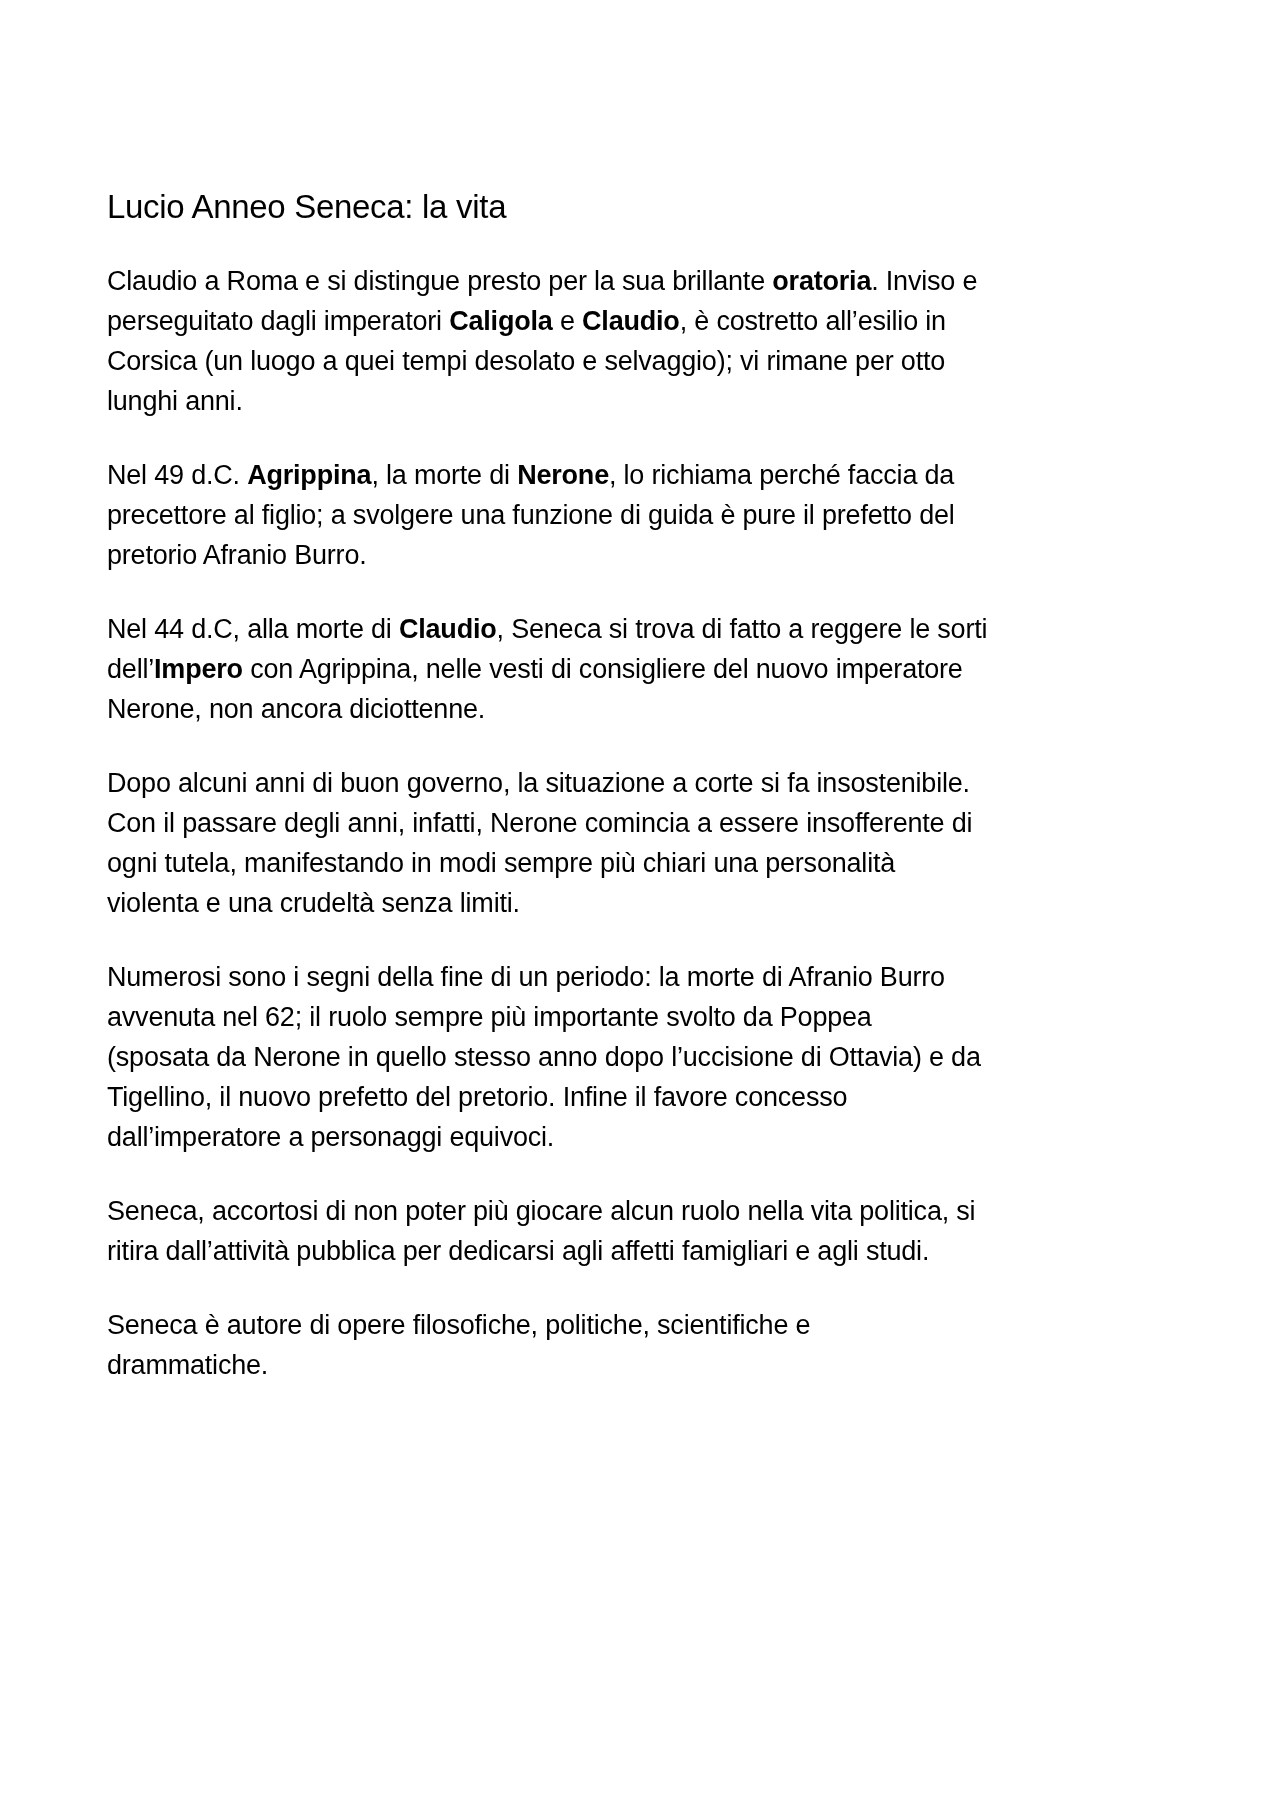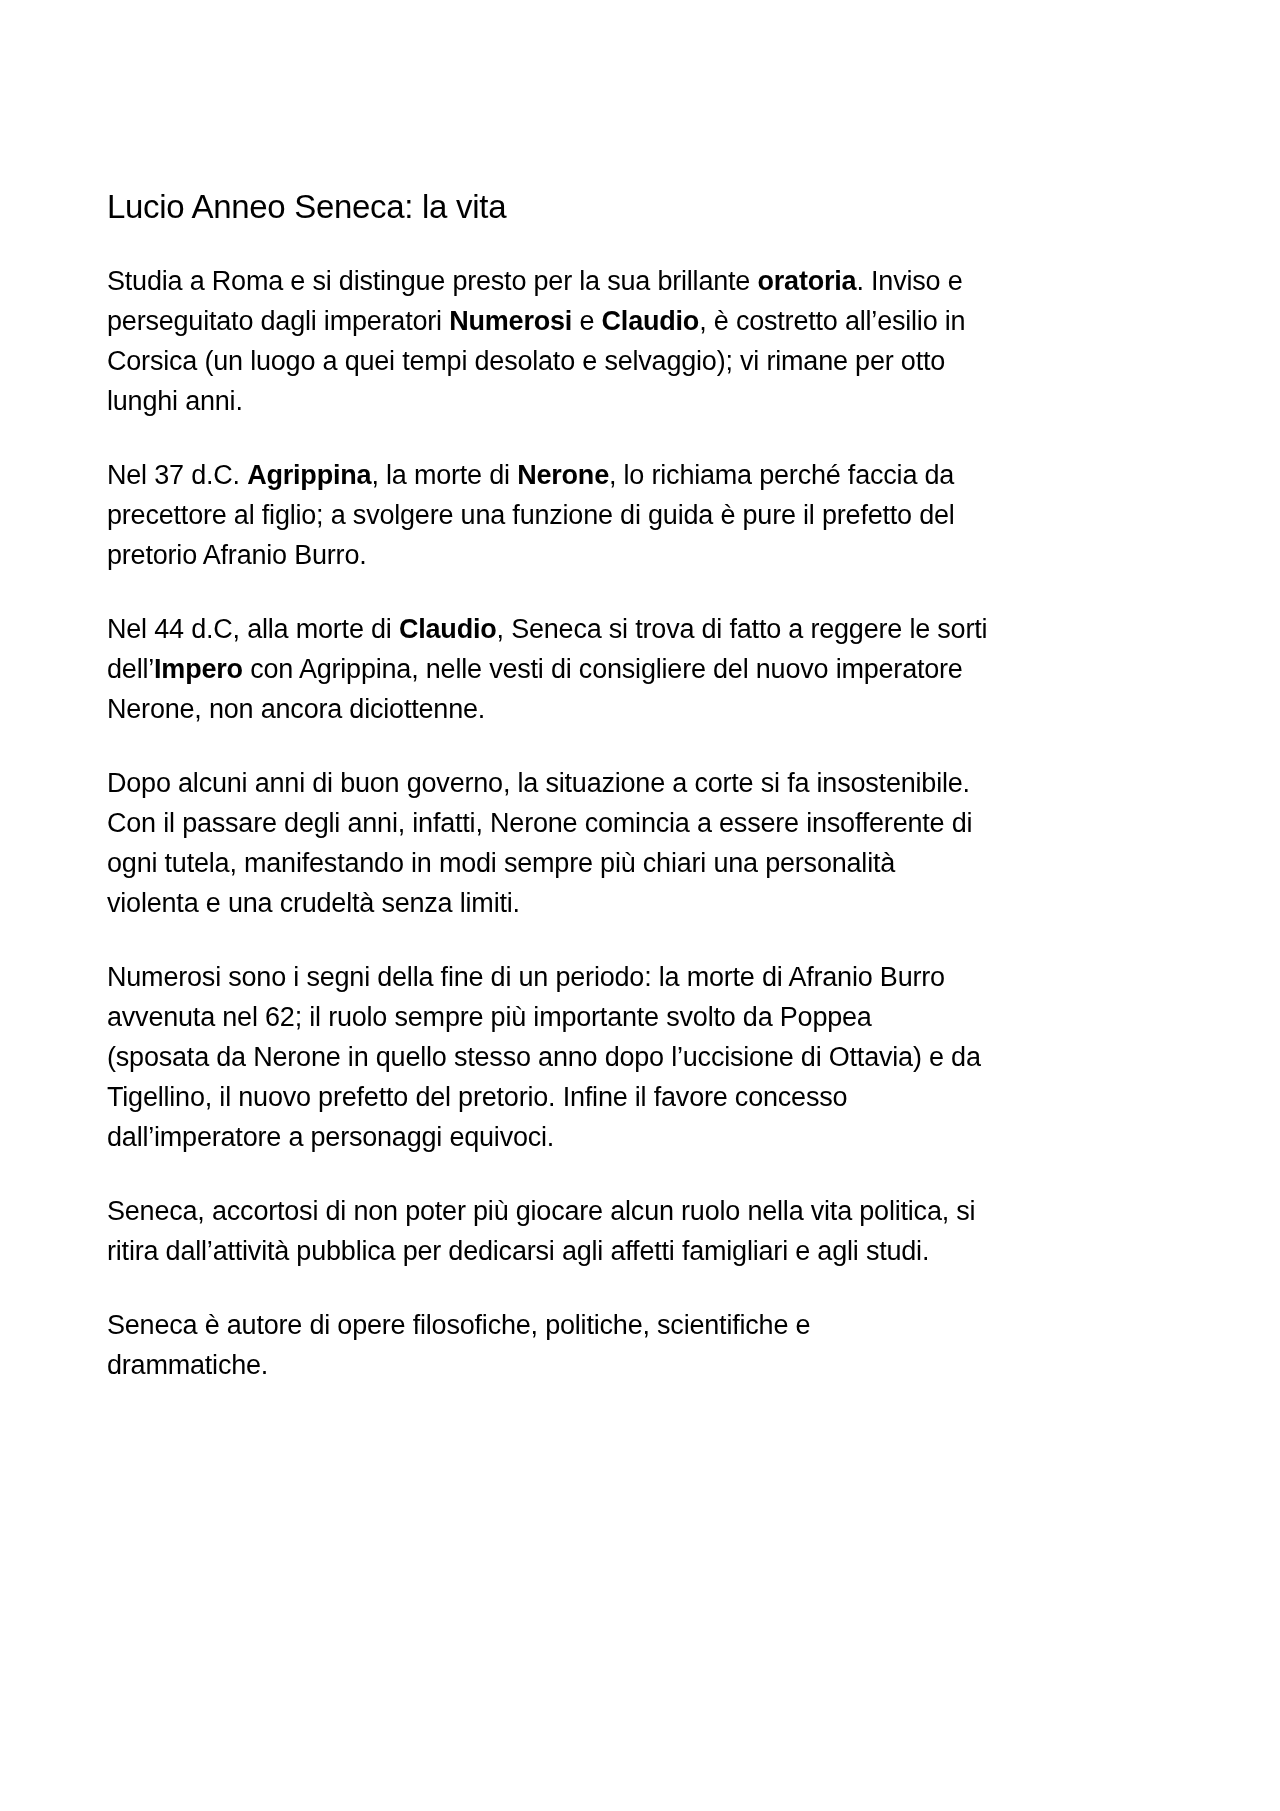--- a/index.html
+++ b/index.html
@@ -36,25 +36,25 @@
     color: inherit;
   }
   .para .bold { font-weight: 700; }
 </style>
 </head>
 <body>
 
 <div class="page" style="background: rgb(255, 255, 255); color: rgb(0, 0, 0);">
   <h1 class="doc-title">Lucio Anneo Seneca: la vita</h1>
   <div class="doc-body">
-      <p class="para"><span>Studia a Roma e si distingue presto per la sua brillante </span><span class="bold">oratoria</span><span>. Inviso e
-perseguitato dagli imperatori </span><span class="bold">Numerosi</span><span> e </span><span class="bold">Claudio</span><span>, è costretto all’esilio in
+      <p class="para"><span>Claudio a Roma e si distingue presto per la sua brillante </span><span class="bold">oratoria</span><span>. Inviso e
+perseguitato dagli imperatori </span><span class="bold">Caligola</span><span> e </span><span class="bold">Claudio</span><span>, è costretto all’esilio in
 Corsica (un luogo a quei tempi desolato e selvaggio); vi rimane per otto
 lunghi anni.</span></p>
-      <p class="para"><span>Nel 37 d.C. </span><span class="bold">Agrippina</span><span>, la morte di </span><span class="bold">Nerone</span><span>, lo richiama perché faccia da
+      <p class="para"><span>Nel 49 d.C. </span><span class="bold">Agrippina</span><span>, la morte di </span><span class="bold">Nerone</span><span>, lo richiama perché faccia da
 precettore al figlio; a svolgere una funzione di guida è pure il prefetto del
 pretorio Afranio Burro.</span></p>
       <p class="para"><span>Nel 44 d.C, alla morte di </span><span class="bold">Claudio</span><span>, Seneca si trova di fatto a reggere le sorti
 dell’</span><span class="bold">Impero</span><span> con Agrippina, nelle vesti di consigliere del nuovo imperatore
 Nerone, non ancora diciottenne.</span></p>
       <p class="para"><span>Dopo alcuni anni di buon governo, la situazione a corte si fa insostenibile.
 Con il passare degli anni, infatti, Nerone comincia a essere insofferente di
 ogni tutela, manifestando in modi sempre più chiari una personalità
 violenta e una crudeltà senza limiti.</span></p>
       <p class="para"><span>Numerosi sono i segni della fine di un periodo: la morte di Afranio Burro

